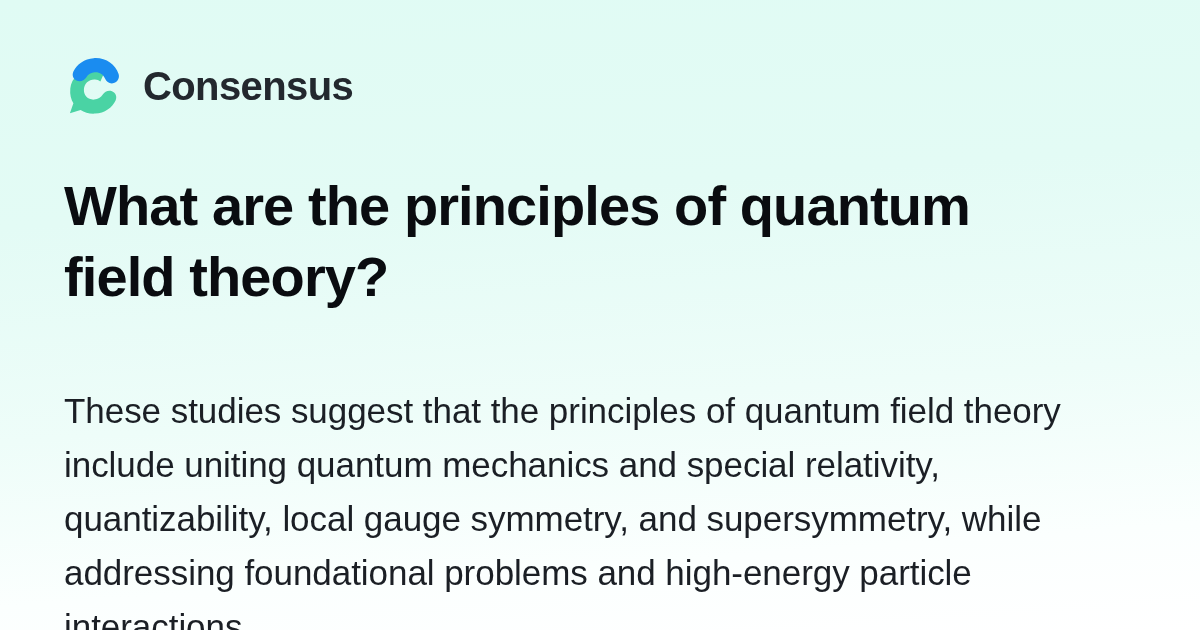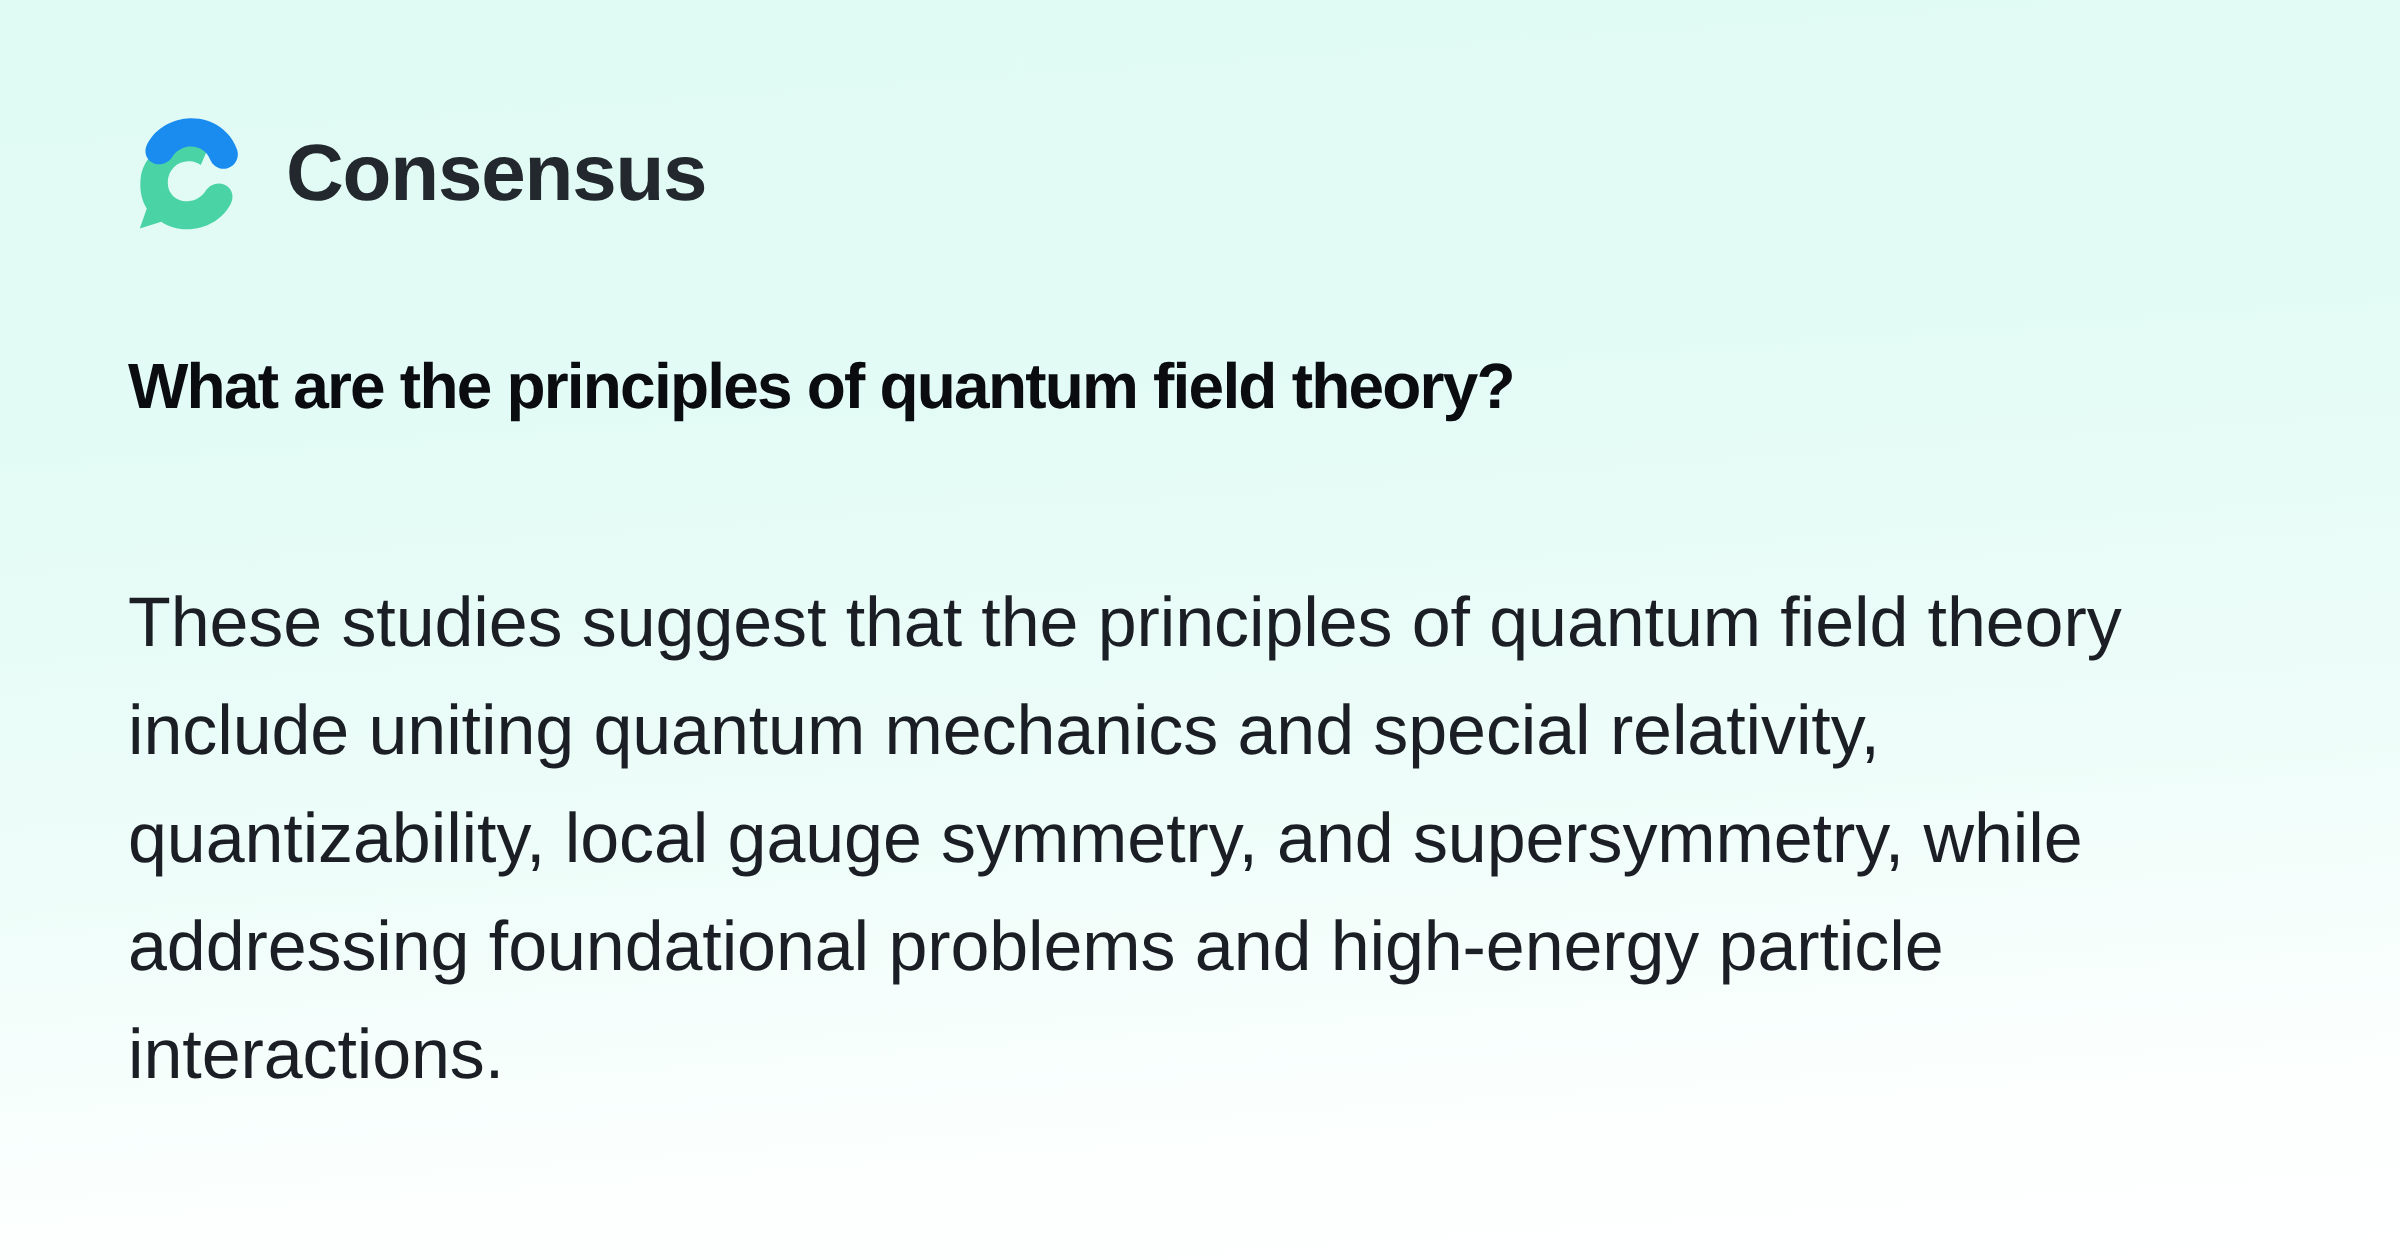--- a/index.html
+++ b/index.html
@@ -50,21 +50,21 @@
     font-weight: 700;
     letter-spacing: -0.6px;
     color: #23282e;
     line-height: 1;
     white-space: nowrap;
   }
 
   
   .title {
     margin-top: 55px;
-    font-size: 32px;
+    font-size: 56px;
     font-weight: 800;
     line-height: 1.26;
     letter-spacing: -0.9px;
     color: #0a0c10;
     max-width: 1010px;
   }
 
   
   .summary {
     margin-top: 72px;

